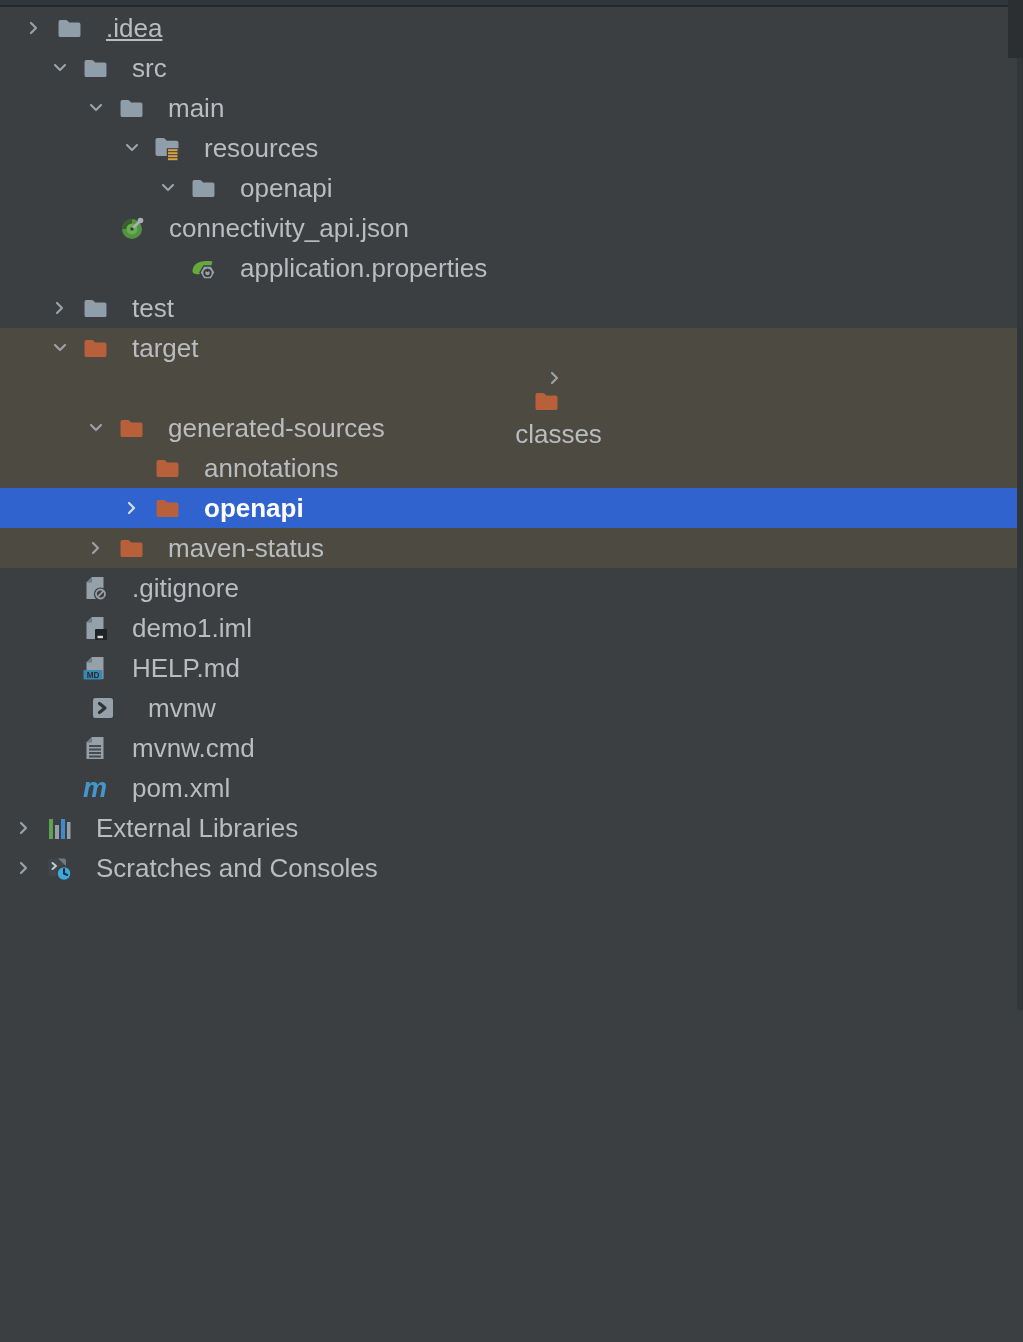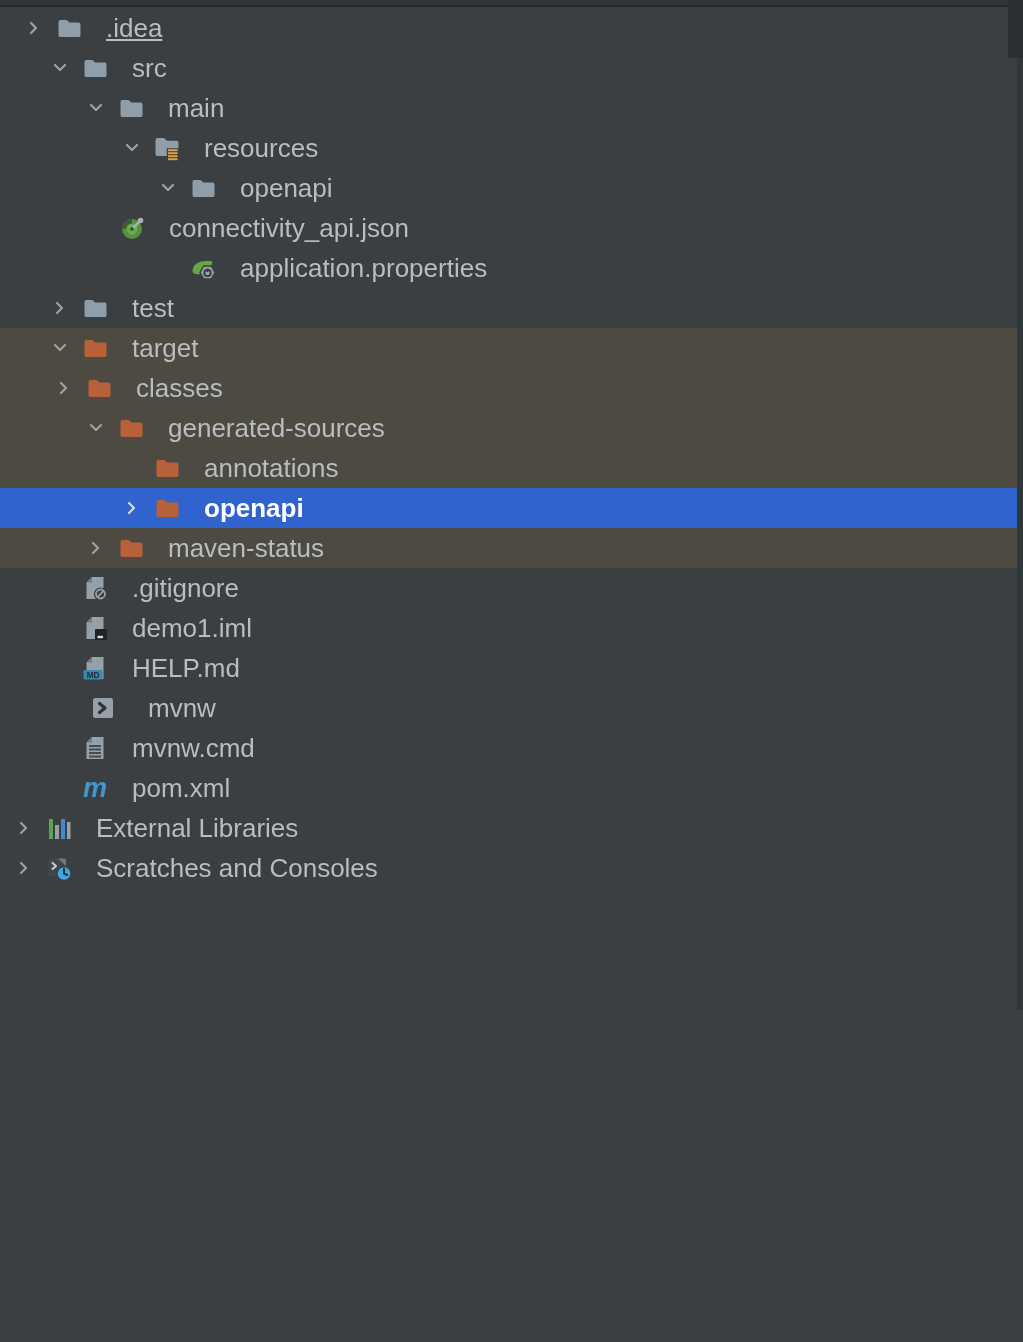--- a/index.html
+++ b/index.html
@@ -83,21 +83,21 @@
     <div class="row state-normal" style="padding-left: 46px;"><span class="chev"><svg width="20" height="20" viewBox="0 0 20 20">
           <polyline points="7,5 12,10 7,15" fill="none" stroke="currentColor" stroke-width="2.2" stroke-linecap="round" stroke-linejoin="round"></polyline>
         </svg></span><span class="ticon"><svg width="25" height="21" viewBox="0 0 26 22">
           <path fill="#8f9ea9" d="M1.5 4 Q1.5 2 3.5 2 H9.2 Q10 2 10.6 2.6 L12.8 4.8 H22.5 Q24.5 4.8 24.5 6.8 V18 Q24.5 20 22.5 20 H3.5 Q1.5 20 1.5 18 Z"></path>
         </svg></span><span class="label">test</span></div>
     <div class="row state-context" style="padding-left: 46px;"><span class="chev"><svg width="20" height="20" viewBox="0 0 20 20">
           <polyline points="5,7 10,12 15,7" fill="none" stroke="currentColor" stroke-width="2.2" stroke-linecap="round" stroke-linejoin="round"></polyline>
         </svg></span><span class="ticon"><svg width="25" height="21" viewBox="0 0 26 22">
           <path fill="#b8603a" d="M1.5 4 Q1.5 2 3.5 2 H9.2 Q10 2 10.6 2.6 L12.8 4.8 H22.5 Q24.5 4.8 24.5 6.8 V18 Q24.5 20 22.5 20 H3.5 Q1.5 20 1.5 18 Z"></path>
         </svg></span><span class="label">target</span></div>
-    <div class="row state-context" style="padding-left: 50px;"><span class="chev"><svg width="20" height="20" viewBox="0 0 20 20">
+    <div class="row state-context" style="padding-left: 100px; flex-direction: column;"><span class="chev"><svg width="20" height="20" viewBox="0 0 20 20">
           <polyline points="7,5 12,10 7,15" fill="none" stroke="currentColor" stroke-width="2.2" stroke-linecap="round" stroke-linejoin="round"></polyline>
         </svg></span><span class="ticon"><svg width="25" height="21" viewBox="0 0 26 22">
           <path fill="#b8603a" d="M1.5 4 Q1.5 2 3.5 2 H9.2 Q10 2 10.6 2.6 L12.8 4.8 H22.5 Q24.5 4.8 24.5 6.8 V18 Q24.5 20 22.5 20 H3.5 Q1.5 20 1.5 18 Z"></path>
         </svg></span><span class="label">classes</span></div>
     <div class="row state-context" style="padding-left: 82px;"><span class="chev"><svg width="20" height="20" viewBox="0 0 20 20">
           <polyline points="5,7 10,12 15,7" fill="none" stroke="currentColor" stroke-width="2.2" stroke-linecap="round" stroke-linejoin="round"></polyline>
         </svg></span><span class="ticon"><svg width="25" height="21" viewBox="0 0 26 22">
           <path fill="#b8603a" d="M1.5 4 Q1.5 2 3.5 2 H9.2 Q10 2 10.6 2.6 L12.8 4.8 H22.5 Q24.5 4.8 24.5 6.8 V18 Q24.5 20 22.5 20 H3.5 Q1.5 20 1.5 18 Z"></path>
         </svg></span><span class="label">generated-sources</span></div>
     <div class="row state-context" style="padding-left: 118px;"><span class="chev"></span><span class="ticon"><svg width="25" height="21" viewBox="0 0 26 22">

